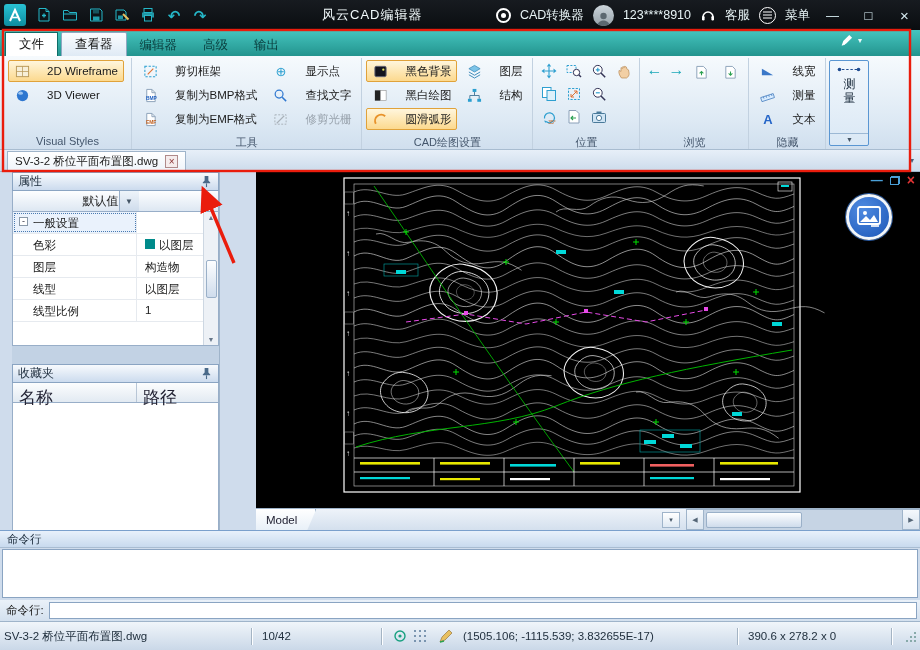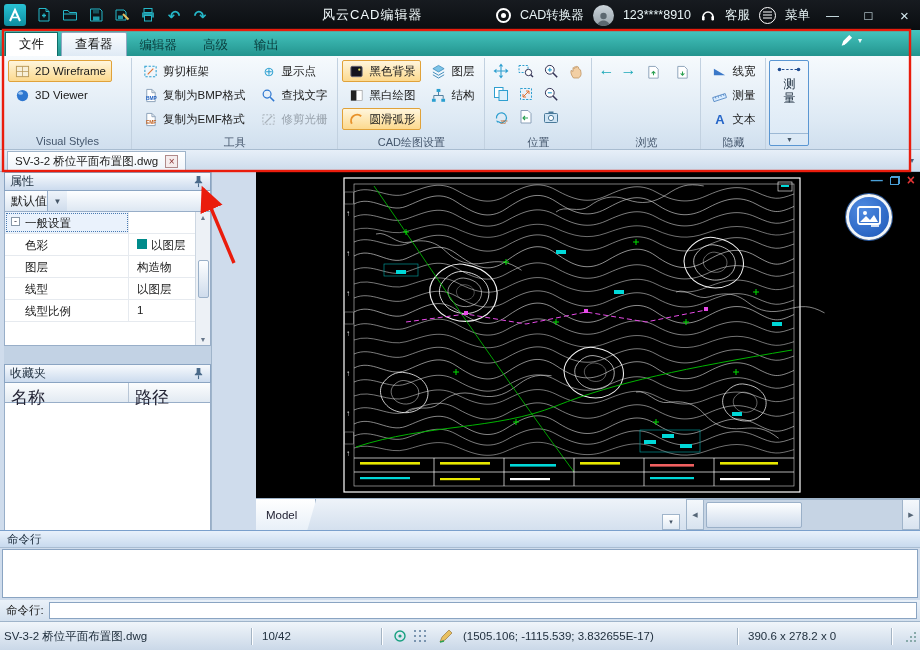--- a/index.html
+++ b/index.html
@@ -29,40 +29,40 @@
 .rtab.active{background:linear-gradient(#fbfdff,#dfeaf5);color:#101010;height:24px;line-height:23px;border:1px solid #8fa8c2;border-bottom:none;border-radius:2px 2px 0 0}
 .ts-right{position:absolute;right:58px;top:34px;display:flex;gap:5px;align-items:center;color:#fff}
 .ts-chev{font-size:8px;color:#eafafa}
 
 
 #ribbon{position:absolute;left:0;top:56px;width:920px;height:94px;background:linear-gradient(#f6fafd,#dde9f4 70%,#d0dfee);border-bottom:1px solid #a8bcd0;display:flex;padding:2px 2px 0 4px}
 .rgroup{height:100%;border-right:1px solid #c2d1e0;padding:2px 4px 0;display:flex;flex-direction:column}
 .rbody{flex:1;display:flex;align-items:flex-start;gap:3px}
 .rcol{display:flex;flex-direction:column;gap:2px}
 .rlabel{height:16px;text-align:center;font-size:11px;color:#44566c;padding-top:2px;white-space:nowrap}
-.rbtn{height:22px;display:flex;align-items:center;gap:4px;padding:0 5px;border:1px solid transparent;border-radius:2px;font-size:11.5px;white-space:nowrap;cursor:default}
+.rbtn{height:22px;display:flex;align-items:center;gap:16px;padding:0 5px;border:1px solid transparent;border-radius:2px;font-size:11.5px;white-space:nowrap;cursor:default}
 .rbtn.hl{background:linear-gradient(#fff6dd,#fcd98e);border-color:#e0a23a}
 .rbtn.disabled{color:#9aa4ae}
 .micon{width:17px;height:16px;flex:none;display:flex;align-items:center;justify-content:center}
 .iconbtn{width:23px;height:21px;display:flex;align-items:center;justify-content:center;border:1px solid transparent;border-radius:2px;cursor:default}
 .irow{display:flex;gap:2px}
 #measure-panel{width:40px;margin:2px 0 3px 3px;border:1px solid #5a96d2;background:linear-gradient(#f2f7fc,#dae8f5);border-radius:2px;display:flex;flex-direction:column;align-items:center;padding-top:4px}
 #measure-panel .vlabel{width:14px;text-align:center;line-height:14px;word-break:break-all;font-size:12px;color:#123;margin-top:3px}
 #measure-panel .mp-dd{margin-top:auto;width:100%;border-top:1px solid #9cb8d4;text-align:center;font-size:7px;color:#456;padding:2px 0}
 
 
 #doctabs{position:absolute;left:0;top:150px;width:920px;height:22px;background:linear-gradient(#e7eff8,#ccdbeb);border-bottom:1px solid #9fb4ca;display:flex;align-items:flex-end;padding-left:7px}
 .doctab{height:20px;display:flex;align-items:center;gap:7px;padding:0 7px;background:linear-gradient(#ffffff,#eef4fa);border:1px solid #9fb4ca;border-bottom:none;font-size:11.5px;color:#222}
 .doctab-close{width:13px;height:13px;border:1px solid #b08a8a;color:#8a3030;font-size:10px;line-height:11px;text-align:center;background:#f5ecec;cursor:default}
 .dt-chev{margin-left:auto;margin-right:6px;align-self:center;font-size:8px;color:#44607c}
 
 
-#leftpanel{position:absolute;left:4px;top:172px;width:208px;height:358px;background:#c2d2e4;border-right:1px solid #9fb4ca;padding:0}
+#leftpanel{position:absolute;left:12px;top:172px;width:208px;height:358px;background:#c2d2e4;border-right:1px solid #9fb4ca;padding:0}
 .pane-head{height:19px;background:linear-gradient(#f7fafd,#ccdbee);border:1px solid #8aa4c2;display:flex;align-items:center;justify-content:space-between;padding:0 5px;font-size:12px;color:#1c2c3c}
-.preset{height:21px;background:linear-gradient(#fdfeff,#dde7f2);border:1px solid #98aec8;border-top:none;display:flex;align-items:center;justify-content:flex-start;padding:0 16px 0 6px}
+.preset{height:21px;background:linear-gradient(#fdfeff,#dde7f2);border:1px solid #98aec8;border-top:none;display:flex;align-items:center;justify-content:center;padding:0 16px 0 6px}
 .preset .dd{width:20px;height:100%;border-left:1px solid #98aec8;display:flex;align-items:center;justify-content:center;font-size:8px;color:#456;background:linear-gradient(#eef4fa,#cfdcec)}
 #propgrid{position:relative;height:134px;background:#fff;border:1px solid #98aec8;border-top:none}
 .prow{display:flex;height:22px;border-bottom:1px solid #e6eaef;font-size:11.5px}
 .pcell-n{width:124px;border-right:1px solid #e6eaef;padding:4px 4px 0 6px;display:flex;gap:5px;align-items:flex-start}
 .pcell-v{flex:1;padding:4px 4px 0 8px;display:flex;gap:4px;align-items:flex-start}
 .prow.grouprow .pcell-n{background:#eaf2fc;outline:1px dotted #4a7ab0;outline-offset:-2px}
 .expbox{width:9px;height:9px;border:1px solid #8898a8;font-size:9px;line-height:6px;text-align:center;color:#334;margin-top:1px;background:#fff}
 .swatch{width:10px;height:10px;background:#008b8b;margin-top:1px;flex:none}
 .vscroll{position:absolute;right:0;top:0;bottom:0;width:15px;background:#edf1f6;border-left:1px solid #cdd7e2;display:flex;flex-direction:column;align-items:center;justify-content:space-between;font-size:7px;color:#67778a;padding:2px 0}
 .vthumb{width:11px;height:38px;background:linear-gradient(#fdfeff,#cfdcec);border:1px solid #9ab0c8;border-radius:2px}
@@ -76,21 +76,21 @@
 
 #canvas{position:absolute;left:256px;top:172px;width:664px;height:358px;background:#000}
 #canvas-controls{position:absolute;top:1px;right:5px;display:flex;gap:7px;align-items:center;z-index:5}
 .cc{font-size:12px;font-weight:bold;color:#4aa0d8;line-height:1;cursor:default}
 .cc.close{color:#e03434;font-size:14px}
 .restore-ico{width:10px;height:9px;position:relative}
 .restore-ico:before{content:"";position:absolute;right:0;top:0;width:7px;height:6px;border:1px solid #4aa0d8}
 .restore-ico:after{content:"";position:absolute;left:0;bottom:0;width:7px;height:6px;border:1px solid #4aa0d8;background:#000}
 #drawing{position:absolute;left:0;top:0;width:664px;height:336px}
 #imgbtn{position:absolute;top:22px;right:28px;width:46px;height:46px;border-radius:50%;border:3px solid #f2f6fa;background:radial-gradient(circle at 35% 30%,#4f8ae0,#1c57b8);box-shadow:0 0 0 1px #2a5aa0,0 1px 4px rgba(0,0,0,.6);display:flex;align-items:center;justify-content:center;cursor:default}
-#modelrow{position:absolute;left:0;bottom:0;width:664px;height:32px;background:linear-gradient(#eef3f9,#d4e0ee);border-top:1px solid #9fb4ca;display:flex;align-items:flex-end}
+#modelrow{position:absolute;left:0;bottom:0;width:664px;height:22px;background:linear-gradient(#eef3f9,#d4e0ee);border-top:1px solid #9fb4ca;display:flex;align-items:center}
 .modeltab{height:100%;padding:0 18px 0 10px;background:linear-gradient(#ffffff,#e8f0f8);border-right:1px solid #9fb4ca;clip-path:polygon(0 0,100% 0,calc(100% - 9px) 100%,0 100%);display:flex;align-items:center;font-size:11.5px;color:#223}
 .mr-chevron{width:18px;height:16px;margin-left:auto;border:1px solid #9fb4ca;background:linear-gradient(#fff,#dfe9f3);display:flex;align-items:center;justify-content:center;font-size:7px;color:#456}
 #hscroll{width:234px;height:100%;margin-left:6px;display:flex}
 .sbtn{width:18px;height:100%;background:linear-gradient(#f4f8fc,#d8e3ef);border:1px solid #9fb4ca;display:flex;align-items:center;justify-content:center;font-size:7px;color:#567}
 .strack{flex:1;position:relative;background:#c6d4e4;border-top:1px solid #9fb4ca}
 .sthumb{position:absolute;left:2px;top:2px;bottom:2px;width:96px;background:linear-gradient(#fdfeff,#cfdcec);border:1px solid #9ab0c8;border-radius:2px}
 
 
 #cmdhead{position:absolute;left:0;top:530px;width:920px;height:18px;background:linear-gradient(#e8f1fb,#c8daee);border-top:1px solid #7aa0cc;border-bottom:1px solid #a9bdd2;display:flex;align-items:center;padding:0 7px;font-size:11.5px;color:#1c2c3c}
 #cmdbody{position:absolute;left:2px;top:549px;width:916px;height:49px;background:#fff;border:1px solid #8aa4c2}

